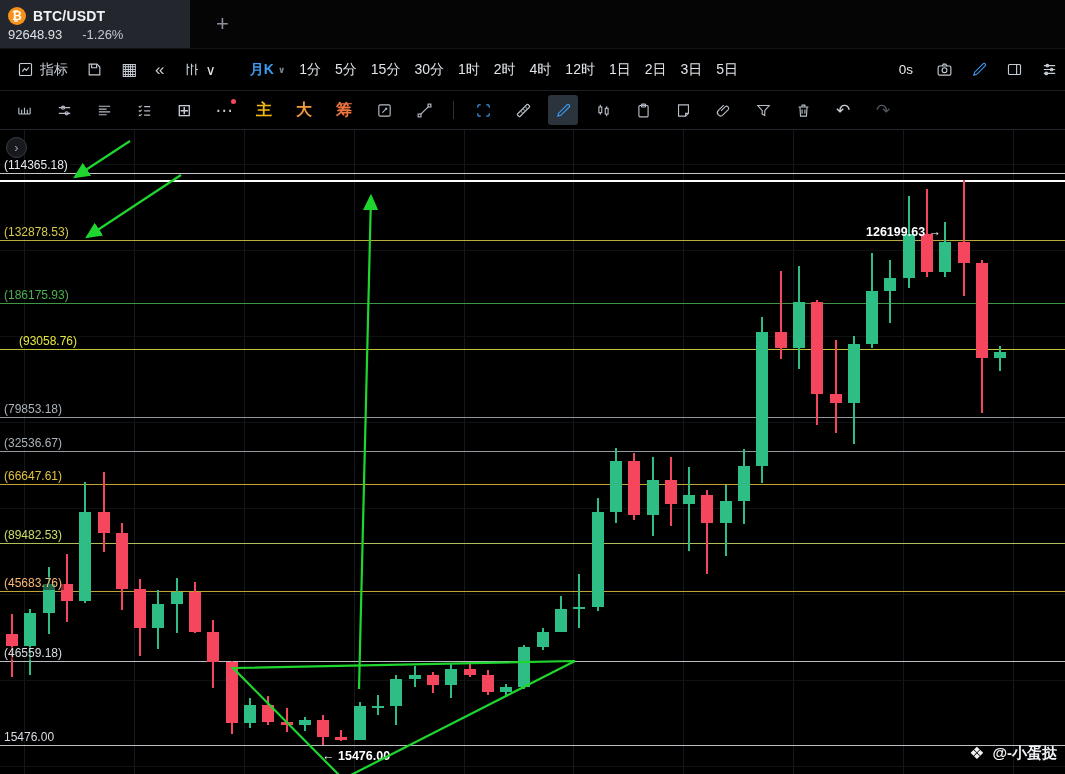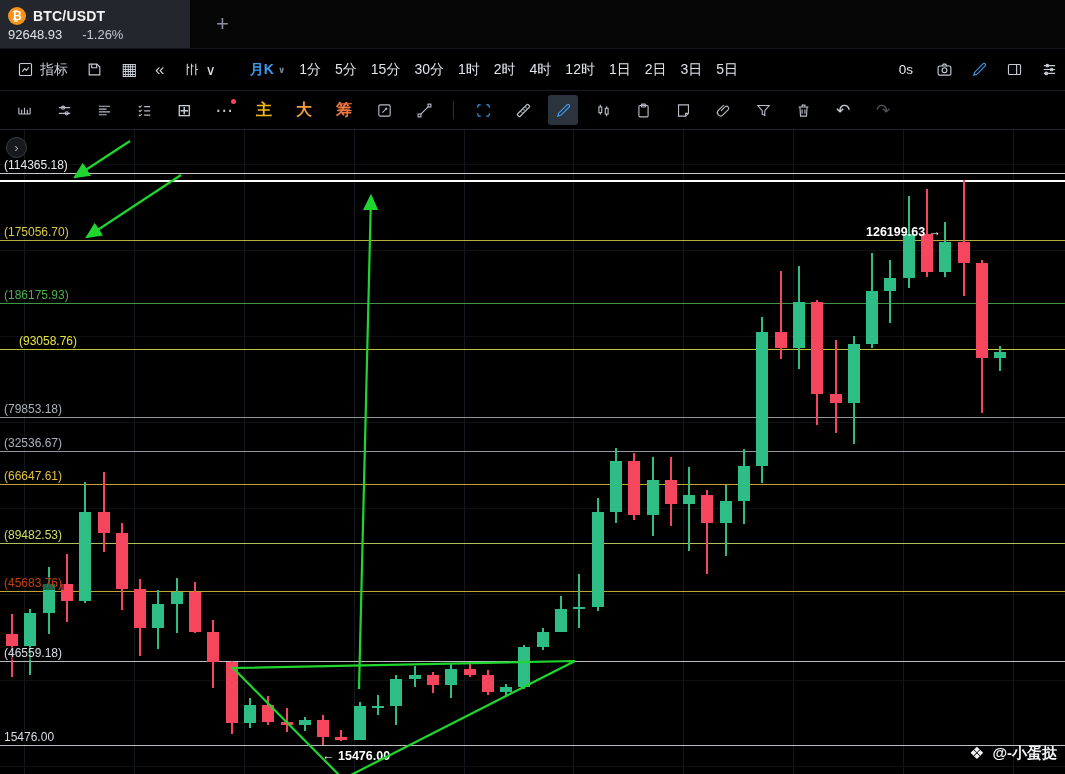--- a/index.html
+++ b/index.html
@@ -407,28 +407,28 @@
         <div class="cbody" style="left: 939.3px; top: 112.387px; width: 12px; height: 29.6939px; background: rgb(46, 189, 133);"></div>
         <div class="wick" style="left: 962.6px; top: 50.3989px; height: 115.814px; background: rgb(246, 70, 93);"></div>
         <div class="cbody" style="left: 957.6px; top: 112.387px; width: 12px; height: 20.2551px; background: rgb(246, 70, 93);"></div>
         <div class="wick" style="left: 980.9px; top: 129.989px; height: 153.061px; background: rgb(246, 70, 93);"></div>
         <div class="cbody" style="left: 975.9px; top: 132.642px; width: 12px; height: 95.3061px; background: rgb(246, 70, 93);"></div>
         <div class="wick" style="left: 999.2px; top: 215.703px; height: 25px; background: rgb(46, 189, 133);"></div>
         <div class="cbody" style="left: 994.2px; top: 221.576px; width: 12px; height: 6.37209px; background: rgb(46, 189, 133);"></div>
       </div>
     <div id="labels-layer">
         <div class="plabel" style="top: 29px; color: rgb(233, 235, 238);">(114365.18)</div>
-        <div class="plabel" style="top: 96px; color: rgb(216, 202, 73);">(175056.70)</div>
+        <div class="plabel" style="top: 96px; color: rgb(216, 202, 73);">(132878.53)</div>
         <div class="plabel" style="top: 159px; color: rgb(76, 176, 79);">(186175.93)</div>
         <div class="plabel" style="top: 205px; color: rgb(230, 230, 63); margin-left: 15px;">(93058.76)</div>
         <div class="plabel" style="top: 273px; color: rgb(170, 177, 185);">(79853.18)</div>
         <div class="plabel" style="top: 307px; color: rgb(170, 177, 185);">(32536.67)</div>
         <div class="plabel" style="top: 340px; color: rgb(226, 193, 61);">(66647.61)</div>
         <div class="plabel" style="top: 399px; color: rgb(208, 223, 105);">(89482.53)</div>
-        <div class="plabel" style="top: 447px; color: #c2410c;">(45683.76)</div>
+        <div class="plabel" style="top: 447px; color: #fdba74;">(45683.76)</div>
         <div class="plabel" style="top: 517px; color: rgb(217, 222, 228);">(46559.18)</div>
         <div class="plabel" style="top: 601px; color: rgb(217, 222, 228);">15476.00</div>
         <div class="hlabel" style="left: 866px; top: 54px; margin-top: 41px;">126199.63 →</div>
         <div class="lmarker" style="left: 322px; top: 619px;">← 15476.00</div>
       </div>
     <svg id="drawings" viewBox="0 0 1065 644">
         <defs>
           <marker id="ah" markerWidth="9" markerHeight="8" refX="6.5" refY="3.5" orient="auto">
             <path d="M0,0L7.5,3.5L0,7Z" fill="#1fd62f"></path>
           </marker>

